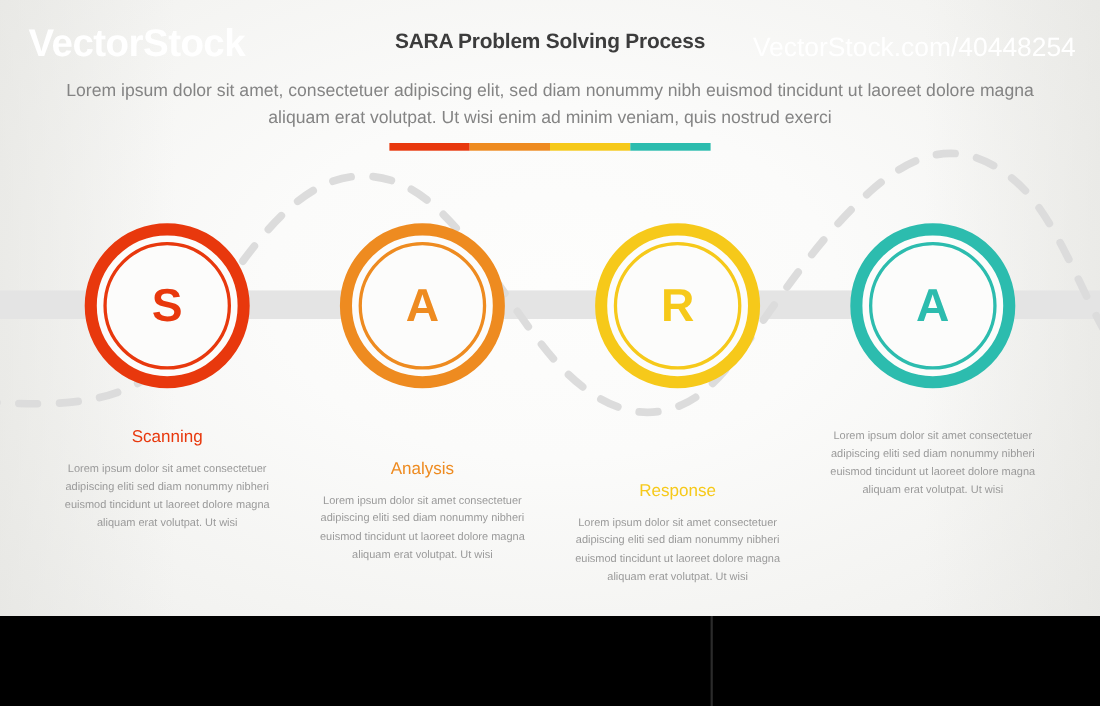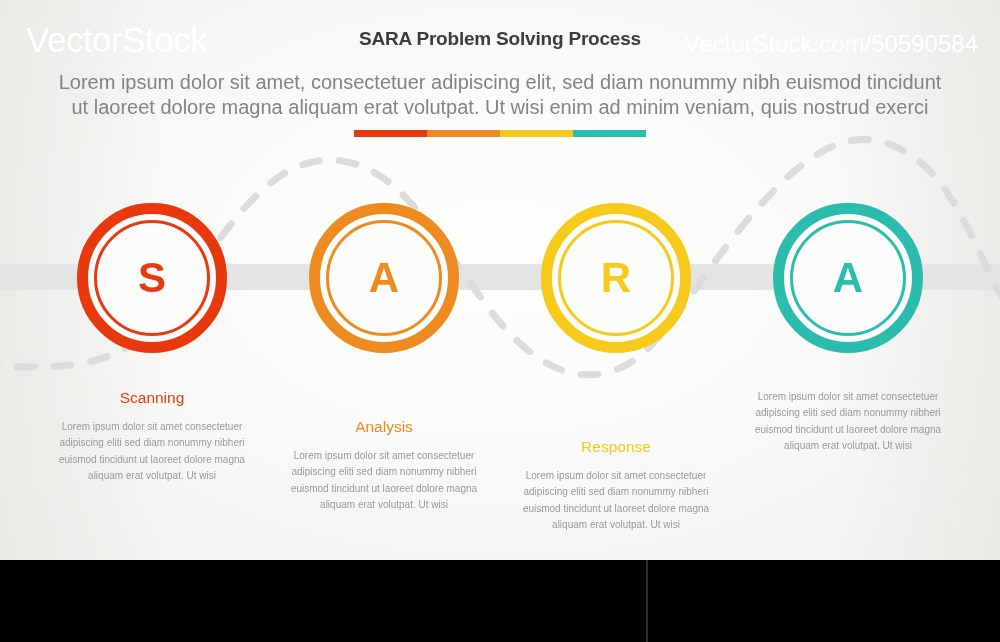--- a/index.html
+++ b/index.html
@@ -47,21 +47,21 @@
     font-weight:bold;
     color:#3c3c3c;
     letter-spacing:-0.2px;
     z-index:6;
   }
   .subtitle {
     position:absolute;
     left:50px; top:70px;
     width:900px;
     text-align:center;
-    font-size:20px;
+    font-size:16px;
     line-height:25px;
     color:#848484;
     z-index:6;
   }
 
   
   .divider {
     position:absolute;
     left:354px; top:130px;
     width:292px; height:7px;
@@ -148,21 +148,21 @@
   #footer {
     position:absolute;
     left:0; top:560px;
     width:1000px; height:82px;
     background:#000000;
   }
   .wm-logo {
     position:absolute;
     left:26px; top:20px;
     font-size:35px;
-    font-weight:normal;
+    font-weight:bold;
     color:#ffffff;
     font-family:"Liberation Sans", sans-serif;
     letter-spacing:-0.5px;
     text-align:right;
   }
   .wm-url {
     position:absolute;
     right:22px; top:30px;
     font-size:24px;
     color:#ffffff;
@@ -241,15 +241,15 @@
     </div>
     <div class="block" style="left:733px; top:389px;">
       <div class="block-desc">Lorem ipsum dolor sit amet consectetuer adipiscing eliti sed diam nonummy nibheri euismod tincidunt ut laoreet dolore magna aliquam erat volutpat. Ut wisi</div>
     </div>
 
   </div>
 
   <div id="footer"></div>
   <div class="wm-sep"></div>
   <div class="wm-logo">VectorStock</div>
-  <div class="wm-url">VectorStock.com/50590584</div>
+  <div class="wm-url">VectorStock.com/40448254</div>
 
 </div>
 
 </body></html>

